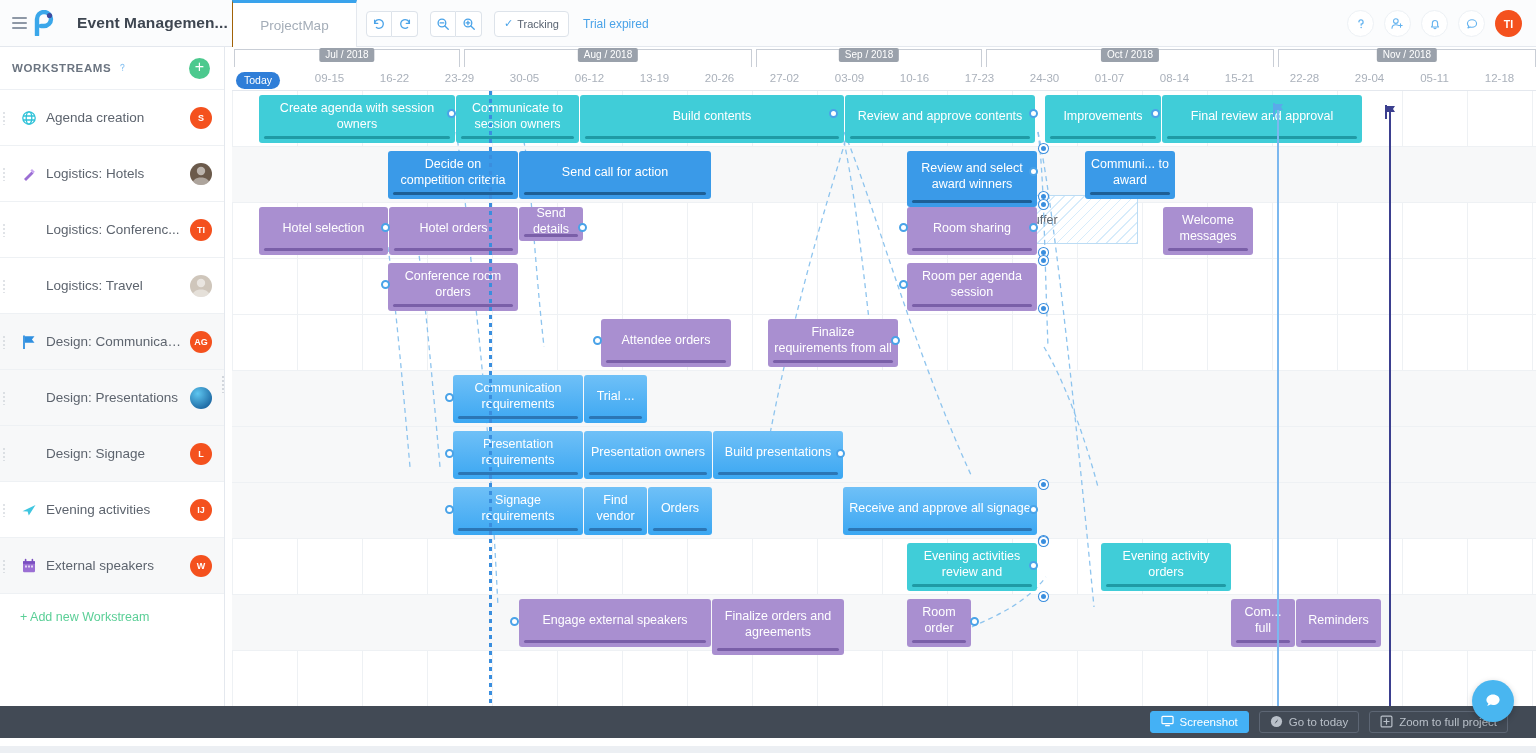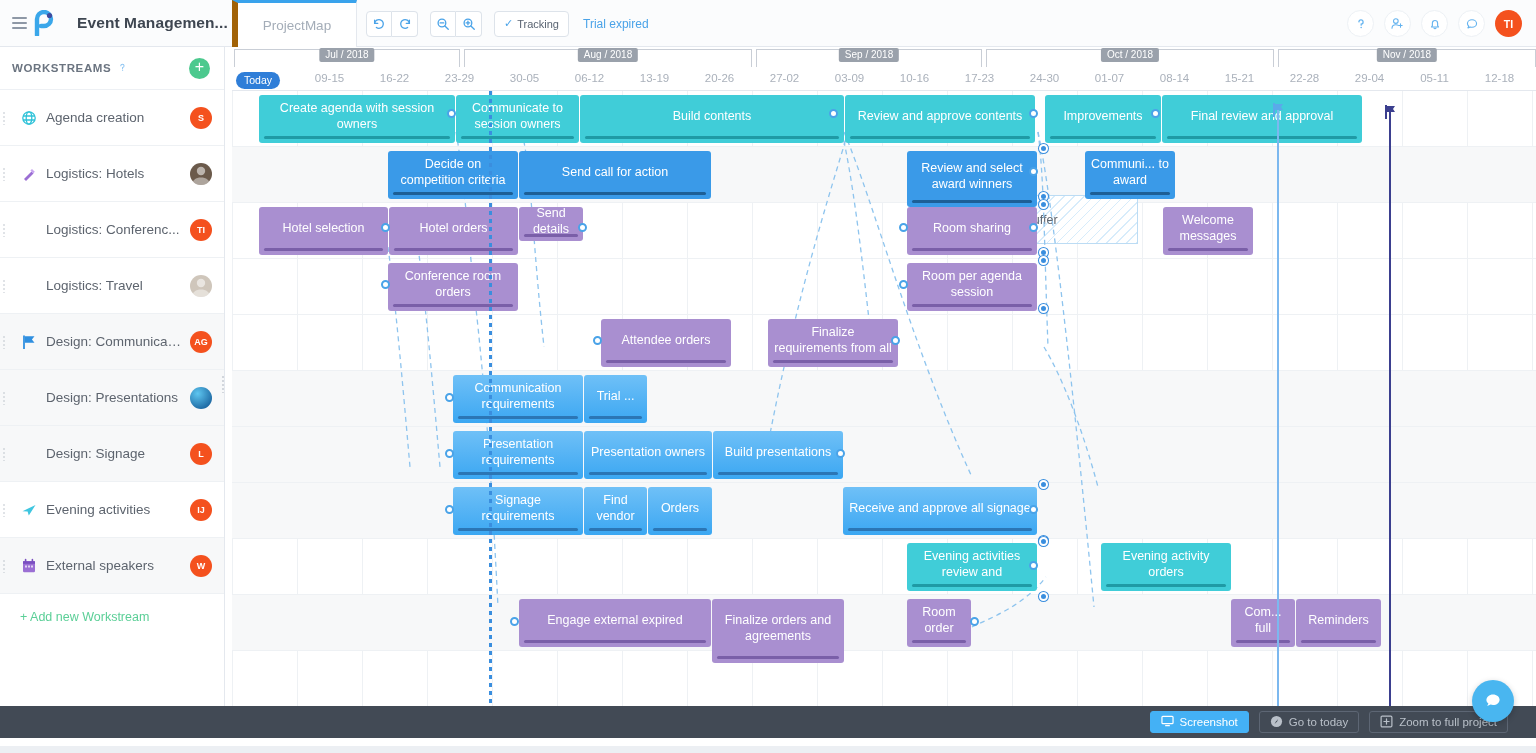--- a/index.html
+++ b/index.html
@@ -22,21 +22,21 @@
   .hamburger i{ display:block; width:15px; height:2px; background:#8e98a6; border-radius:1px;}
   .logo{ width:30px; height:47px; display:flex; align-items:center; justify-content:center;}
   .logo svg{ display:block; }
   .proj-title{
     margin-left:17px; font-size:15.5px; font-weight:bold; color:#3e4651;
     letter-spacing:.1px; white-space:nowrap;
   }
   .tab{
     position:absolute; left:232px; top:0; width:125px; height:47px;
     background:#fff; border-top:3px solid #3aa3ec;
-    border-left:6px solid #a16207; border-right:1px solid #e4e8ee;
+    border-left:1px solid #a16207; border-right:1px solid #e4e8ee;
     display:flex; align-items:center; justify-content:center;
     font-size:13.5px; color:#a4adb8; cursor:pointer;
   }
   .tools{ position:absolute; left:366px; top:0; height:47px; display:flex; align-items:center; gap:0;}
   .iconbtn{
     width:26px; height:26px; border:1px solid #dde3ea; background:#fff;
     display:flex; align-items:center; justify-content:center; cursor:pointer;
     color:#4aa3e8;
   }
   .grp{ display:flex; margin-right:12px; }
@@ -606,24 +606,24 @@
       </div>
       <div class="task teal" style="left: 675px; top: 496px; width: 130px; height: 48px;">
         <span>Evening activities review and</span>
         <span class="bar"></span>
       </div>
       <div class="task teal" style="left: 869px; top: 496px; width: 130px; height: 48px;">
         <span>Evening activity orders</span>
         <span class="bar"></span>
       </div>
       <div class="task purple" style="left: 287px; top: 552px; width: 192px; height: 48px;">
-        <span>Engage external expired</span>
-        <span class="bar"></span>
-      </div>
-      <div class="task purple" style="left: 480px; top: 552px; width: 132px; height: 64px;">
+        <span>Engage external speakers</span>
+        <span class="bar"></span>
+      </div>
+      <div class="task purple" style="left: 480px; top: 552px; width: 132px; height: 56px;">
         <span>Finalize orders and agreements</span>
         <span class="bar"></span>
       </div>
       <div class="task purple" style="left: 675px; top: 552px; width: 64px; height: 48px;">
         <span>Room order</span>
         <span class="bar"></span>
       </div>
       <div class="task purple" style="left: 999px; top: 552px; width: 64px; height: 48px;">
         <span>Com... full</span>
         <span class="bar"></span>

